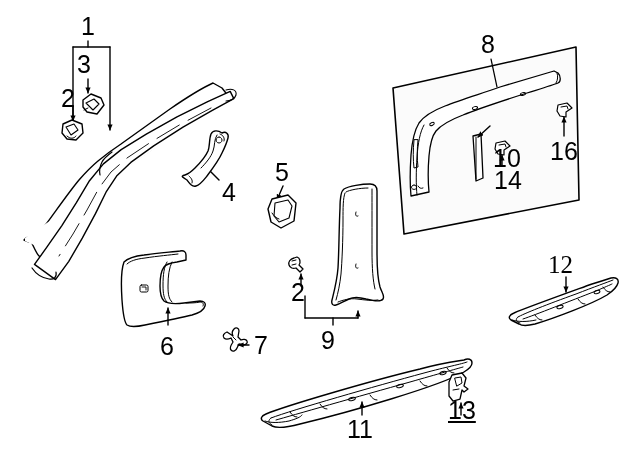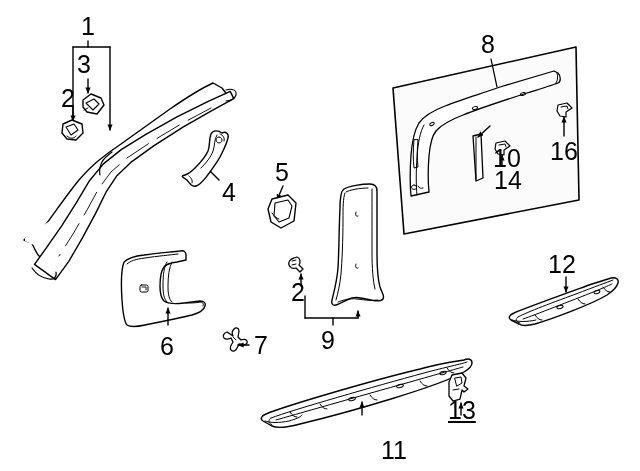--- a/index.html
+++ b/index.html
@@ -352,20 +352,20 @@
   <div class="callout-label" style="left:81px;  top:14px;">1</div>
   <div class="callout-label" style="left:61px;  top:86px;">2</div>
   <div class="callout-label" style="left:77px;  top:52px;">3</div>
   <div class="callout-label" style="left:222px; top:180px;">4</div>
   <div class="callout-label" style="left:275px; top:160px;">5</div>
   <div class="callout-label" style="left:160px; top:334px;">6</div>
   <div class="callout-label" style="left:254px; top:333px;">7</div>
   <div class="callout-label" style="left:481px; top:32px;">8</div>
   <div class="callout-label" style="left:321px; top:328px;">9</div>
   <div class="callout-label" style="left:493px; top:108px;margin-top:38px;">10</div>
-  <div class="callout-label" style="left:347px; top:438px;margin-left:34px;">11</div>
-  <div class="callout-label" style="left:548px; top:252px;">12</div>
+  <div class="callout-label" style="left:347px; top:417px;">11</div>
+  <div class="callout-label" style="left:548px; top:252px;font-family:Liberation Serif, serif;">12</div>
   <div class="callout-label" style="left:448px; top:398px;text-decoration:underline;">13</div>
   <div class="callout-label" style="left:494px; top:168px;text-align:center;">14</div>
   <div class="callout-label" style="left:550px; top:139px;">16</div>
   <div class="callout-label" style="left:291px; top:280px;">2</div>
 
 </div>
 
 </body></html>

